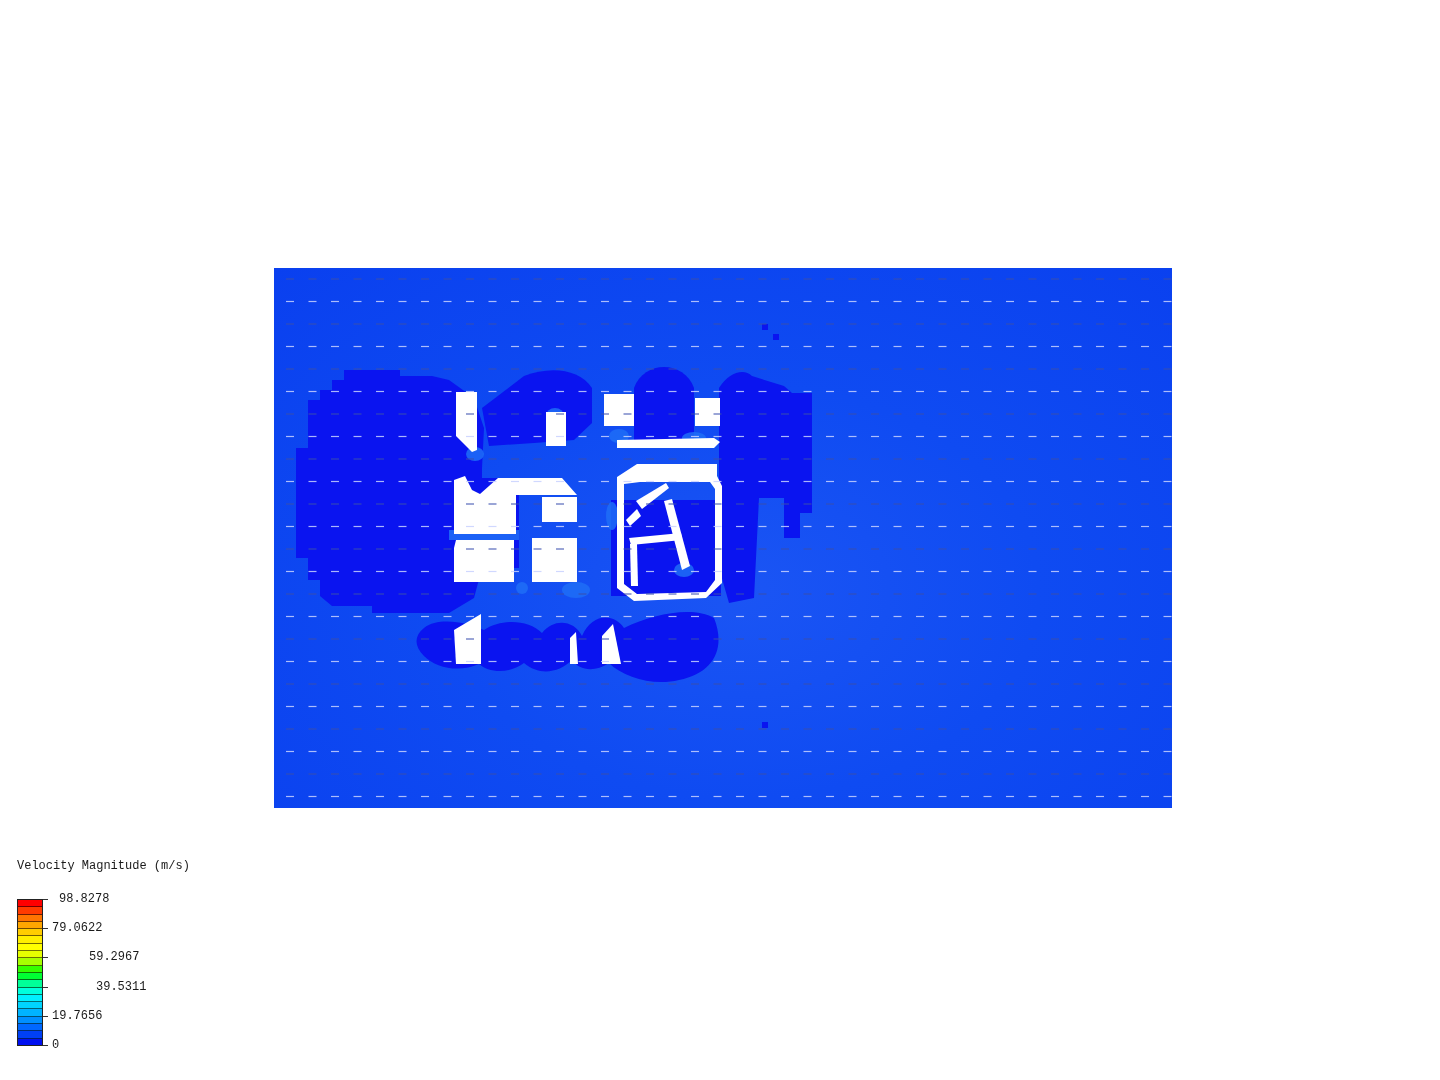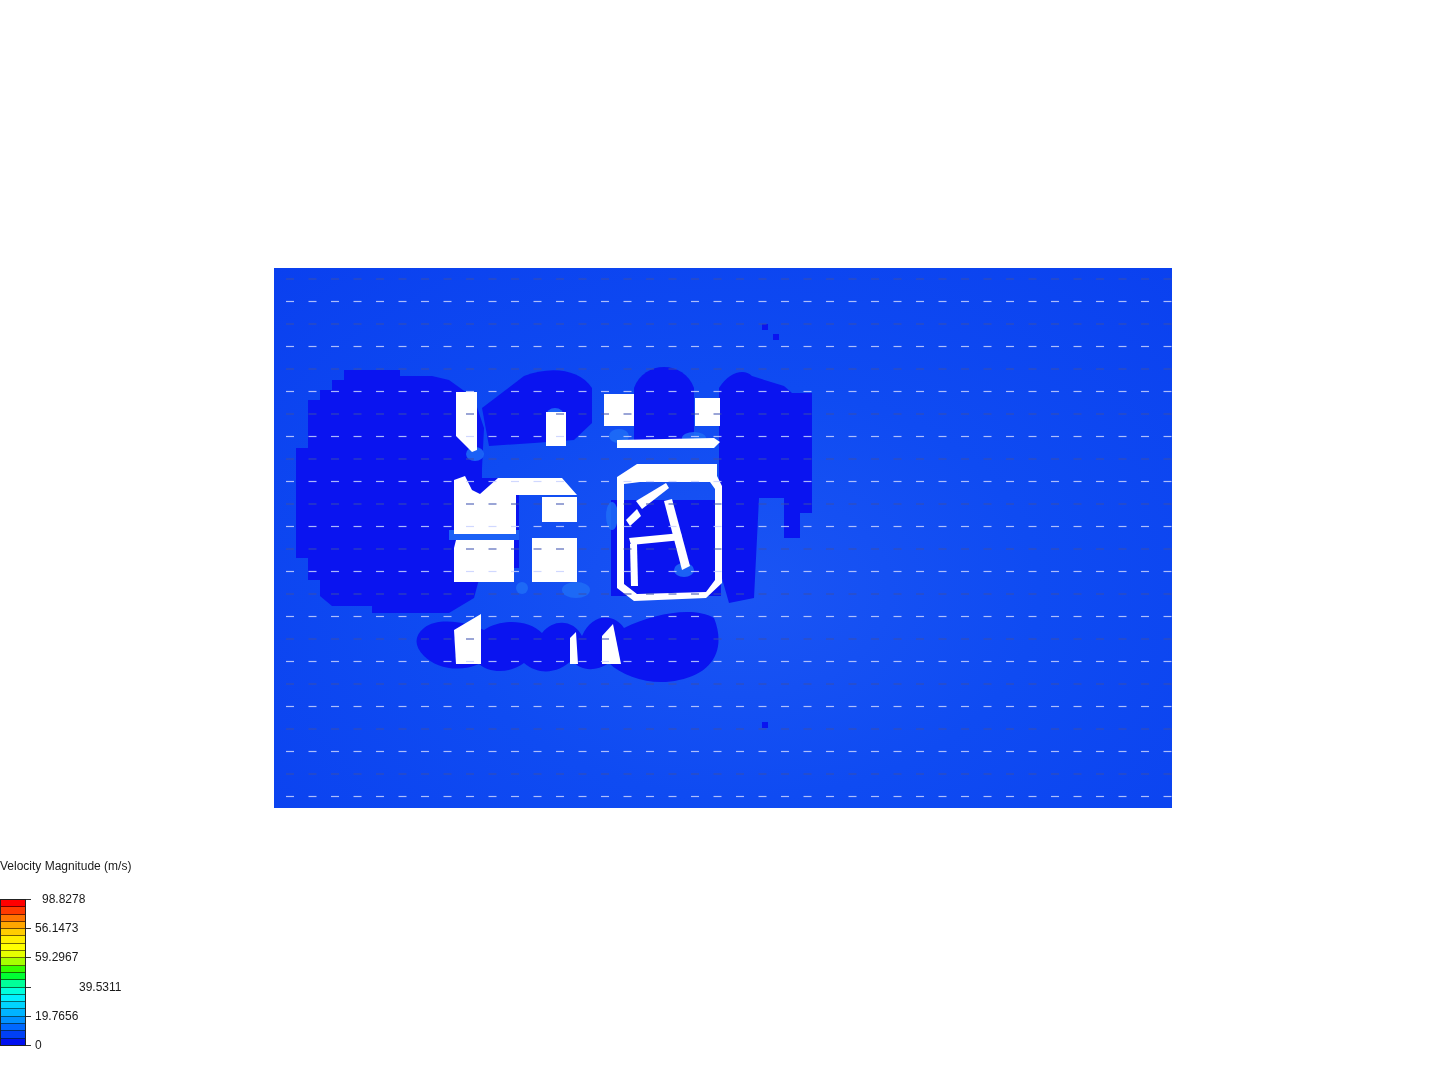--- a/index.html
+++ b/index.html
@@ -7,21 +7,21 @@
     width: 1440px; height: 1080px; background: #ffffff; position: relative; overflow: hidden;
     font-family: "Liberation Sans", sans-serif;
   }
   #viewport { position: absolute; left: 0; top: 0; width: 1440px; height: 1080px; }
   #domain {
     position: absolute; left: 274px; top: 268px; width: 898px; height: 540px;
     background: radial-gradient(ellipse at 52% 60%, #1b55f4 0%, #0f4bf2 45%, #0a40ef 100%);
     overflow: hidden;
   }
   #domain svg { position: absolute; left: 0; top: 0; }
-  #legend { position: absolute; left: 0; top: 858px; width: 200px; height: 200px; }
+  #legend { position: absolute; left: 17px; top: 858px; width: 200px; height: 200px; font-family: Liberation Mono, monospace; }
   #legend-title { position: absolute; left: 0; top: 1px; font-size: 12px; color: #1a1a1a; white-space: nowrap; }
   #legend-bar {
     position: absolute; left: 0; top: 41px; width: 26px; height: 147px;
     border: 1px solid #222; box-sizing: border-box; display: flex; flex-direction: column;
   }
   .band { flex: 1; border-bottom: 1px solid rgba(0,0,0,0.55); }
   .band:last-child { border-bottom: none; }
   .tick { position: absolute; left: 26px; width: 5px; height: 1px; background: #333; }
   .tick-label { position: absolute; left: 35px; font-size: 12px; color: #1a1a1a; white-space: nowrap; }
 </style>
@@ -1070,23 +1070,23 @@
         <div class="band" style="background: rgb(0, 180, 255);"></div>
         <div class="band" style="background: rgb(0, 144, 255);"></div>
         <div class="band" style="background: rgb(0, 104, 255);"></div>
         <div class="band" style="background: rgb(0, 64, 245);"></div>
         <div class="band" style="background: rgb(0, 16, 240);"></div>
       </div>
     <div id="legend-ticks">
         <div class="tick" style="top: 41px;"></div>
         <div class="tick-label" style="top: 34px; margin-left: 7px;">98.8278</div>
         <div class="tick" style="top: 70.2px;"></div>
-        <div class="tick-label" style="top: 63.2px;">56.1473</div>
+        <div class="tick-label" style="top: 63.2px;">79.0622</div>
         <div class="tick" style="top: 99.4px;"></div>
-        <div class="tick-label" style="top: 92.4px;">59.2967</div>
+        <div class="tick-label" style="top: 92.4px; margin-left: 37px;">59.2967</div>
         <div class="tick" style="top: 128.6px;"></div>
         <div class="tick-label" style="top: 121.6px; margin-left: 44px;">39.5311</div>
         <div class="tick" style="top: 157.8px;"></div>
         <div class="tick-label" style="top: 150.8px; text-align: right;">19.7656</div>
         <div class="tick" style="top: 187px;"></div>
         <div class="tick-label" style="top: 180px;">0</div>
       </div>
   </div>
 </div>
 

